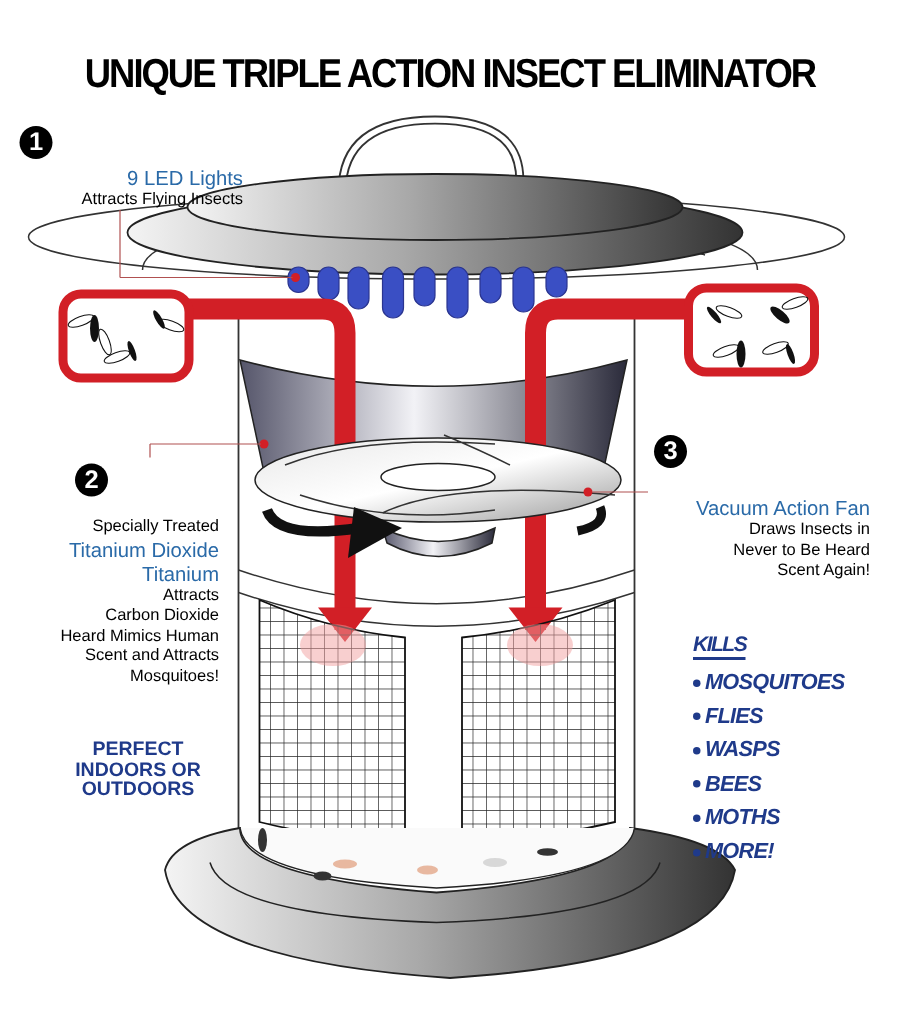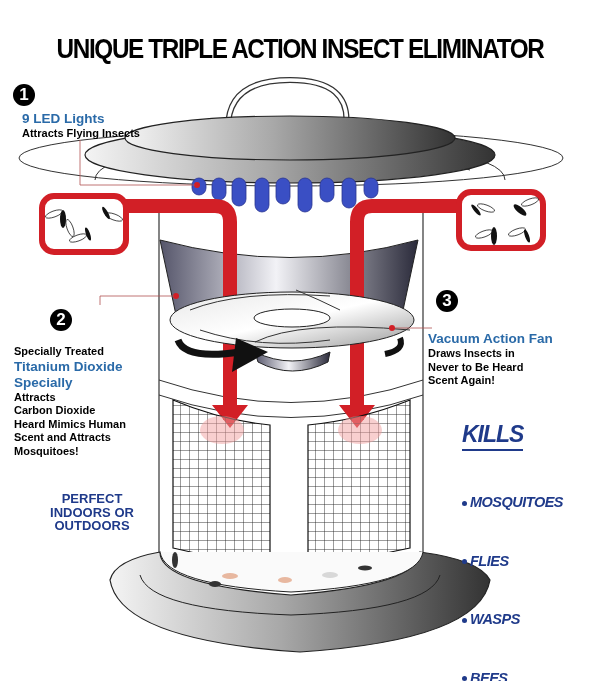--- a/index.html
+++ b/index.html
@@ -1,24 +1,24 @@
 <!DOCTYPE html>
 <html><head>
 <meta charset="utf-8">
 <style>
   html, body { margin:0; padding:0; background:#ffffff; }
   body { width:600px; height:681px; position:relative; overflow:hidden; font-family:"Liberation Sans", sans-serif; }
   .title { position:absolute; left:0; top:34px; width:600px; text-align:center; font-family:"Liberation Sans", sans-serif; font-weight:bold; font-size:27px; letter-spacing:-1.5px; color:#000; transform:scaleX(0.9); transform-origin:center; }
   .diagram { position:absolute; left:0; top:0; width:600px; height:681px; }
   .num { position:absolute; width:22px; height:22px; border-radius:50%; background:#000; color:#fff; font-weight:bold; font-size:17px; text-align:center; line-height:22px; }
-  .callout { position:absolute; text-align:left; font-weight:bold; color:#000; font-size:11px; line-height:13.5px; }
+  .callout { position:absolute; text-align:right; font-weight:normal; color:#000; font-size:11px; line-height:13.5px; }
   .blue { color:#2a6aa8; font-size:13.5px; line-height:16px; }
   .kills { position:absolute; left:462px; top:421px; color:#1f3a8a; font-weight:bold; font-style:italic; }
-  .kills .head { font-size:23px; letter-spacing:-1px; border-bottom:2px solid #1f3a8a; display:inline-block; padding-bottom:1px; margin-bottom:4px; }
-  .kills .item { font-size:14.5px; line-height:22.6px; letter-spacing:-0.5px;margin-top:36px; }
+  .kills .head { font-size:14px; letter-spacing:-1px; border-bottom:2px solid #1f3a8a; display:inline-block; padding-bottom:1px; margin-bottom:4px; }
+  .kills .item { font-size:14.5px; line-height:22.6px; letter-spacing:-0.5px; }
   .kills .dot { display:inline-block; width:5px; height:5px; border-radius:50%; background:#1f3a8a; margin-right:3px; vertical-align:middle; }
   .perfect { position:absolute; left:34px; top:492px; width:116px; text-align:center; font-weight:bold; font-size:13px; line-height:13.5px; color:#1f3a8a; }
 </style>
 </head>
 <body>
 
 <div class="title">UNIQUE TRIPLE ACTION INSECT ELIMINATOR</div>
 
 <svg class="diagram" viewBox="0 0 600 681" xmlns="http://www.w3.org/2000/svg">
   <defs>
@@ -152,21 +152,21 @@
 <div class="num" style="left:13px; top:84px;">1</div>
 <div class="callout" style="left:22px; top:111px; width:140px;">
   <div class="blue">9 LED Lights</div>
   <div>Attracts Flying Insects</div>
 </div>
 
 <div class="num" style="left:50px; top:309px;">2</div>
 <div class="callout" style="left:14px; top:345px; width:132px;">
   <div>Specially Treated</div>
   <div class="blue">Titanium Dioxide</div>
-  <div class="blue">Specially</div>
+  <div class="blue">Titanium</div>
   <div>Attracts</div>
   <div>Carbon Dioxide</div>
   <div>Heard Mimics Human</div>
   <div>Scent and Attracts</div>
   <div>Mosquitoes!</div>
 </div>
 
 <div class="num" style="left:436px; top:290px;">3</div>
 <div class="callout" style="left:428px; top:331px; width:152px;">
   <div class="blue">Vacuum Action Fan</div>

